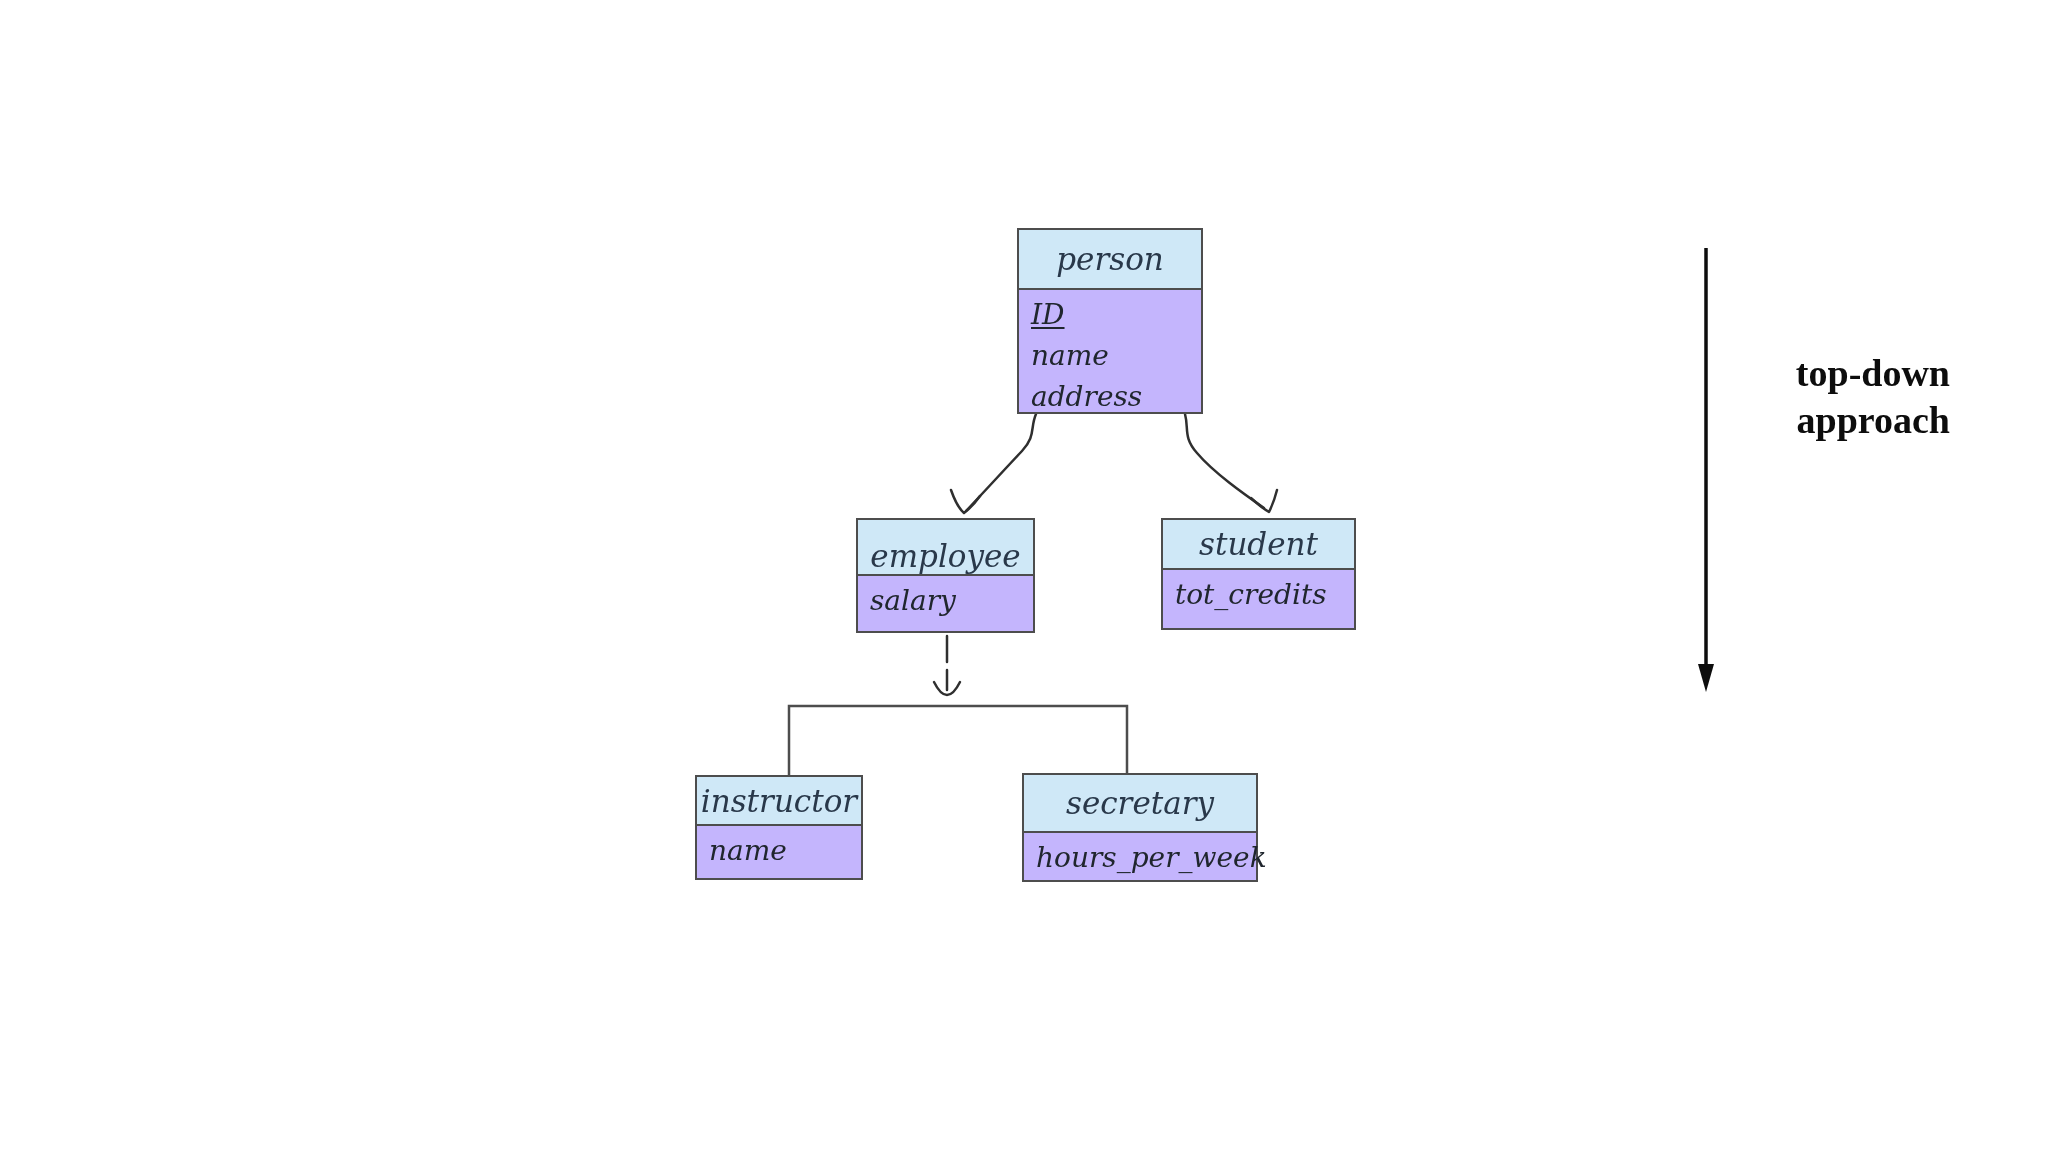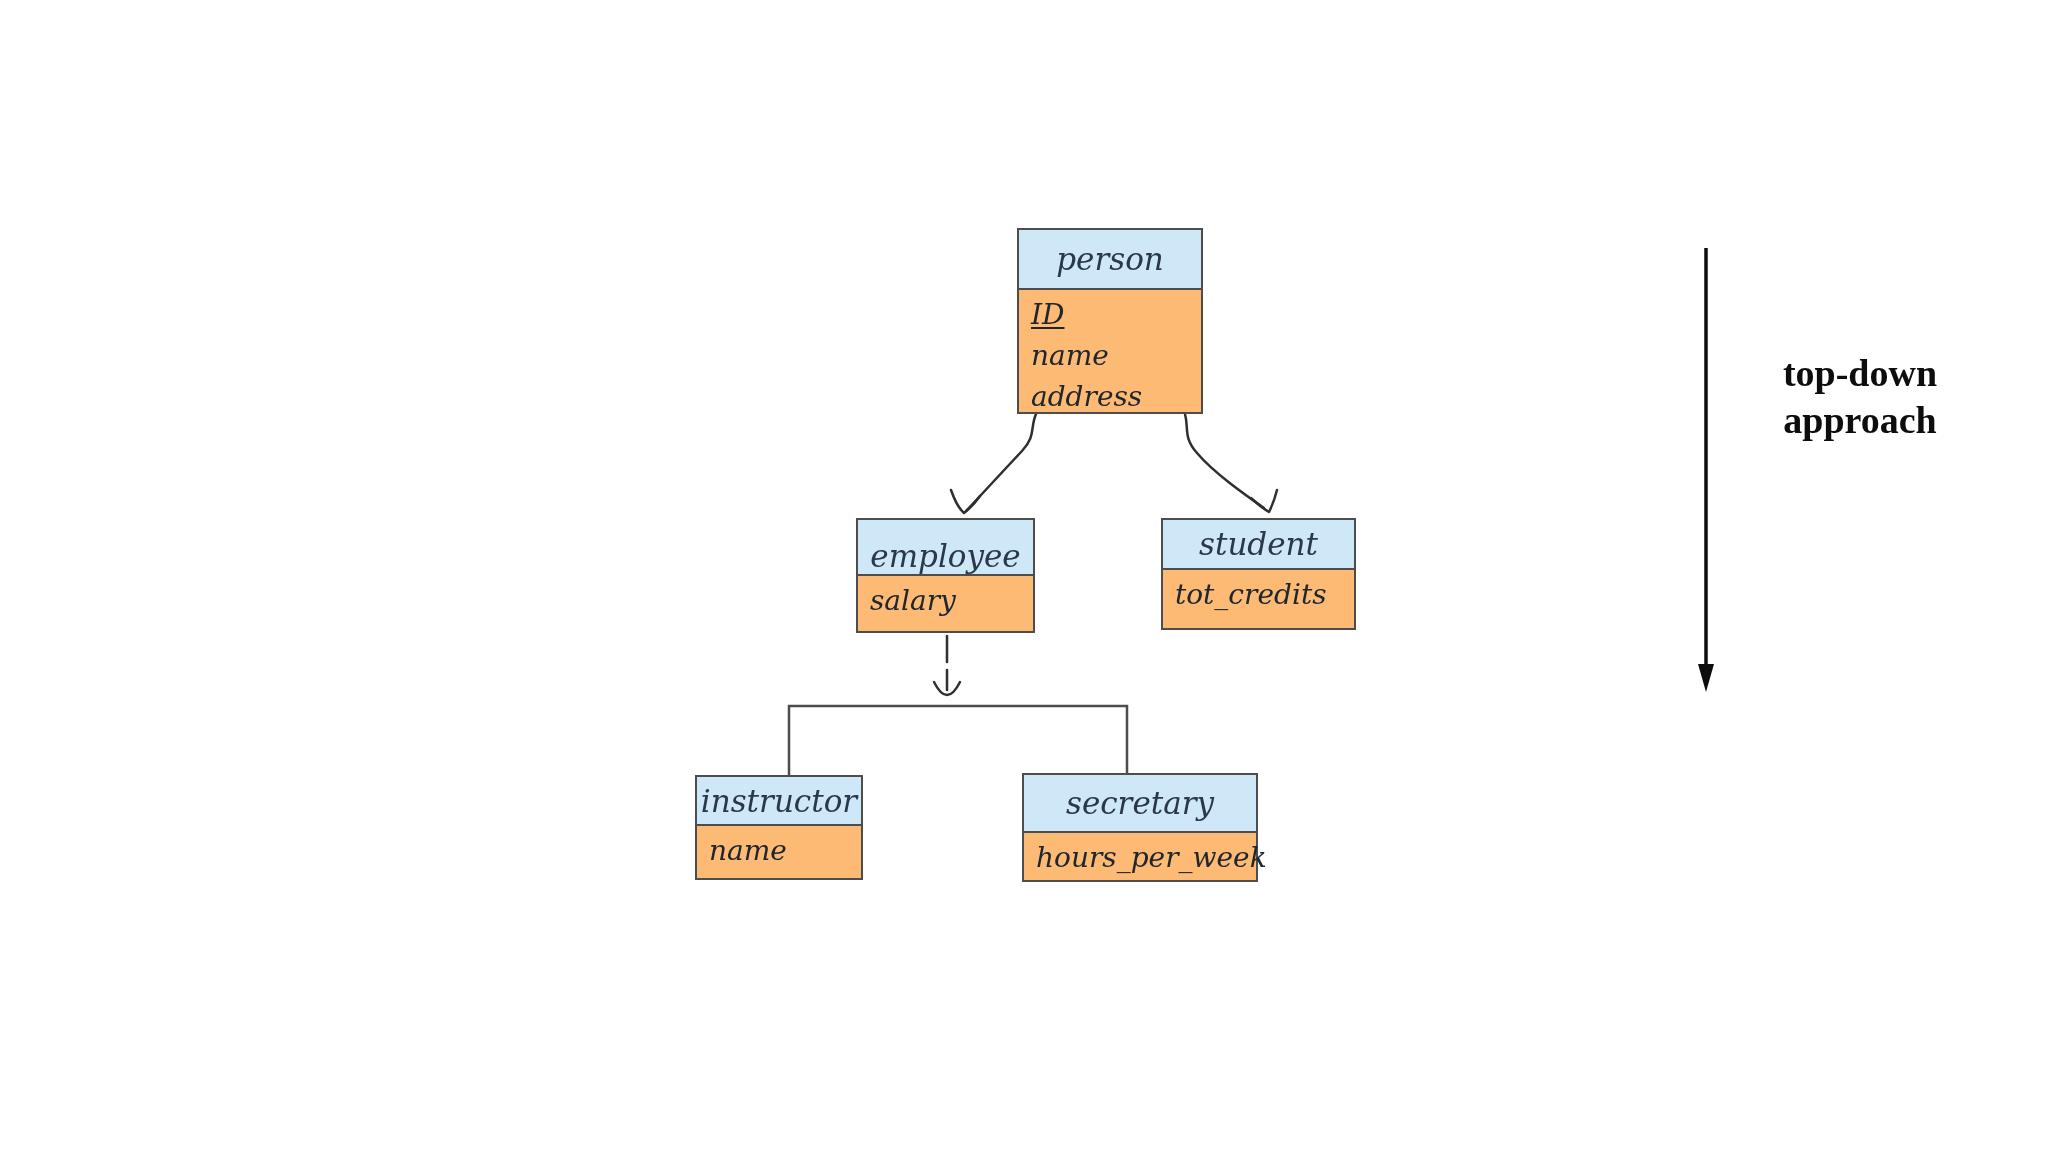--- a/index.html
+++ b/index.html
@@ -37,21 +37,21 @@
   .tall-arrow-line {
     stroke: var(--annotation_text, #0d0d0d);
     stroke-width: 3.5;
   }
   .tall-arrow-head {
     fill: var(--annotation_text, #0d0d0d);
   }
   .entity {
     position: absolute;
     border: 2px solid var(--box_border, #4d4d4d);
-    background: #fdba74;
+    background: #c4b5fd;
     box-sizing: border-box;
     font-style: italic;
   }
   .e-header {
     background: var(--header_fill, #cfe8f7);
     border-bottom: 2px solid var(--box_border, #4d4d4d);
     display: flex;
     align-items: center;
     justify-content: center;
     color: var(--entity_name_text, #29384a);
@@ -69,21 +69,21 @@
   }
   .attr.key {
     text-decoration: underline;
     text-underline-offset: 3px;
   }
   .annotation {
     position: absolute;
     left: 1770px;
     top: 350px;
     width: 180px;
-    text-align: center;
+    text-align: right;
     font-family: "Liberation Serif", serif;
     font-weight: bold;
     font-size: 38px;
     line-height: 47px;
     color: var(--annotation_text, #0d0d0d);
   }
 </style>
 </head>
 <body>
 

